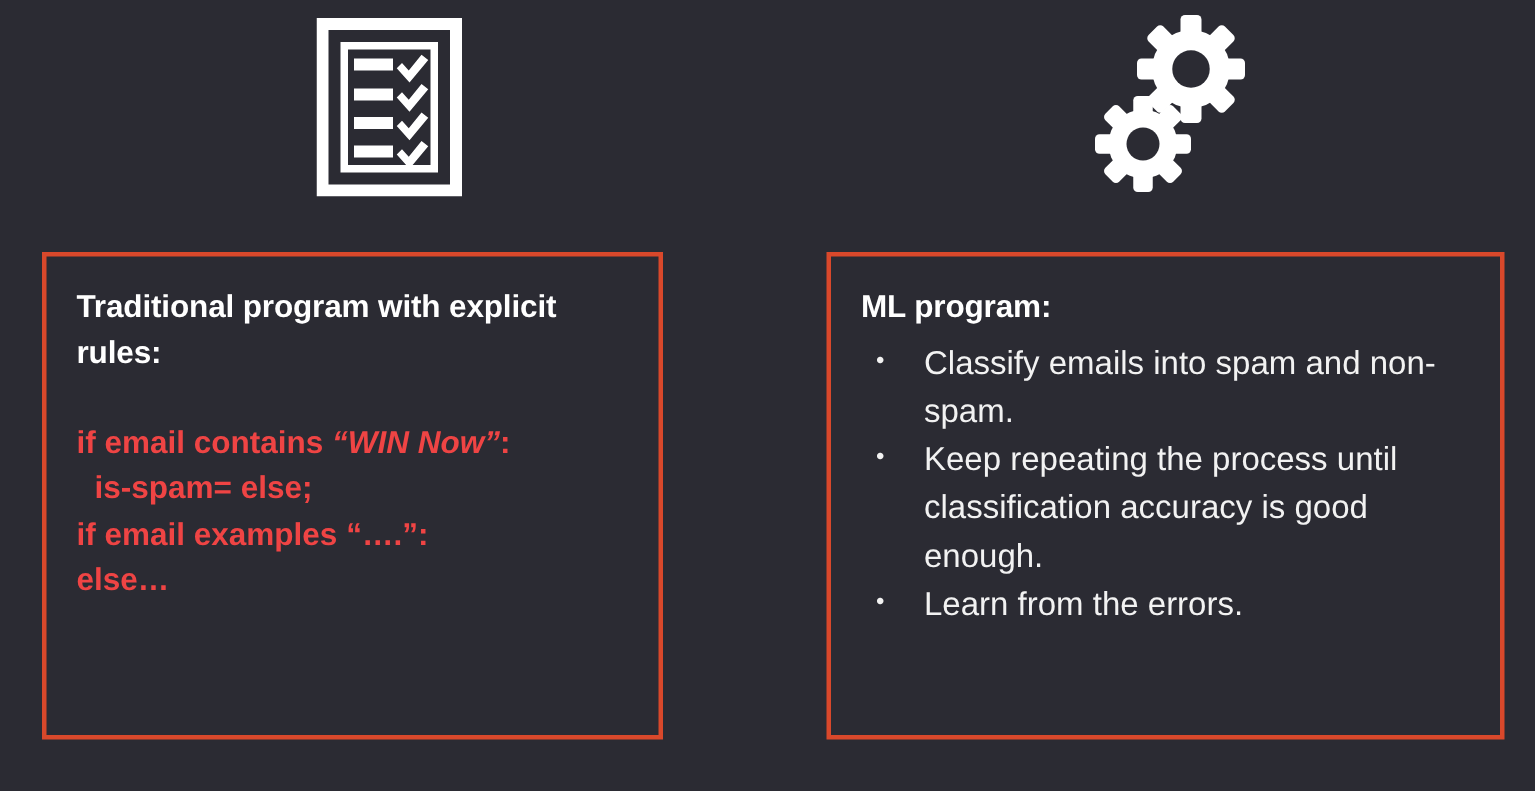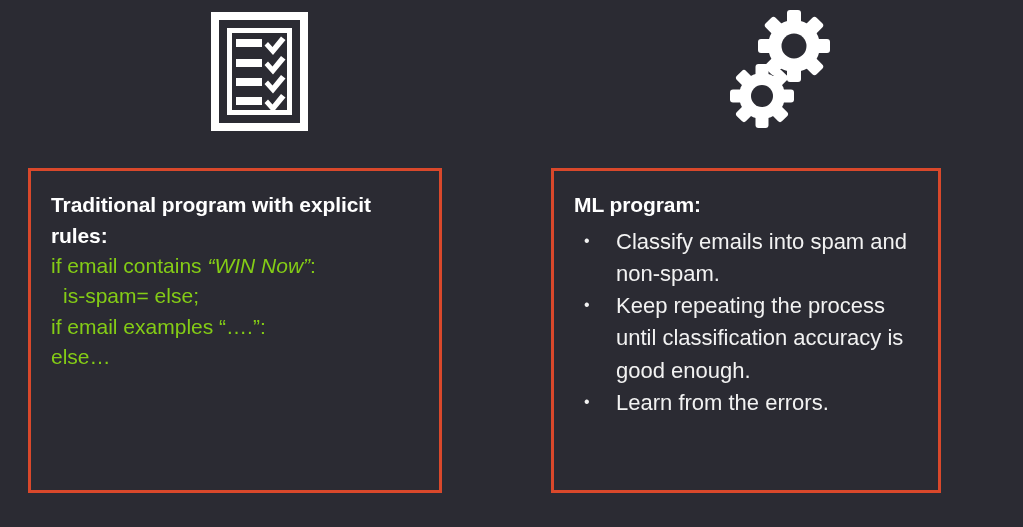--- a/index.html
+++ b/index.html
@@ -41,43 +41,44 @@
   }
   .panel-left {
     left: 28px;
     top: 168px;
     width: 414px;
     height: 325px;
   }
   .panel-right {
     left: 551px;
     top: 168px;
-    width: 390px;
+    width: 452px;
     height: 325px;
   }
 
   .panel-inner {
     padding: 18px 20px 10px 20px;
   }
 
   .panel-title {
     color: #ffffff;
     font-size: 21px;
     font-weight: bold;
     line-height: 1.48;
     letter-spacing: -0.1px;
     margin: 0;
   }
 
   
   .code-block {
-    color: #84cc16;
+    margin-top: 30px;
+    color: #ef4444;
     font-size: 21px;
     line-height: 1.44;
-    font-weight: 400;
+    font-weight: 700;
     white-space: pre-wrap;
   }
   .code-line { display: block; }
   .code-line .ital { font-style: italic; }
   .indent-1 { padding-left: 12px; }
   .indent-2 { padding-left: 9px; }
 
   
   .bullet-list {
     list-style: none;

